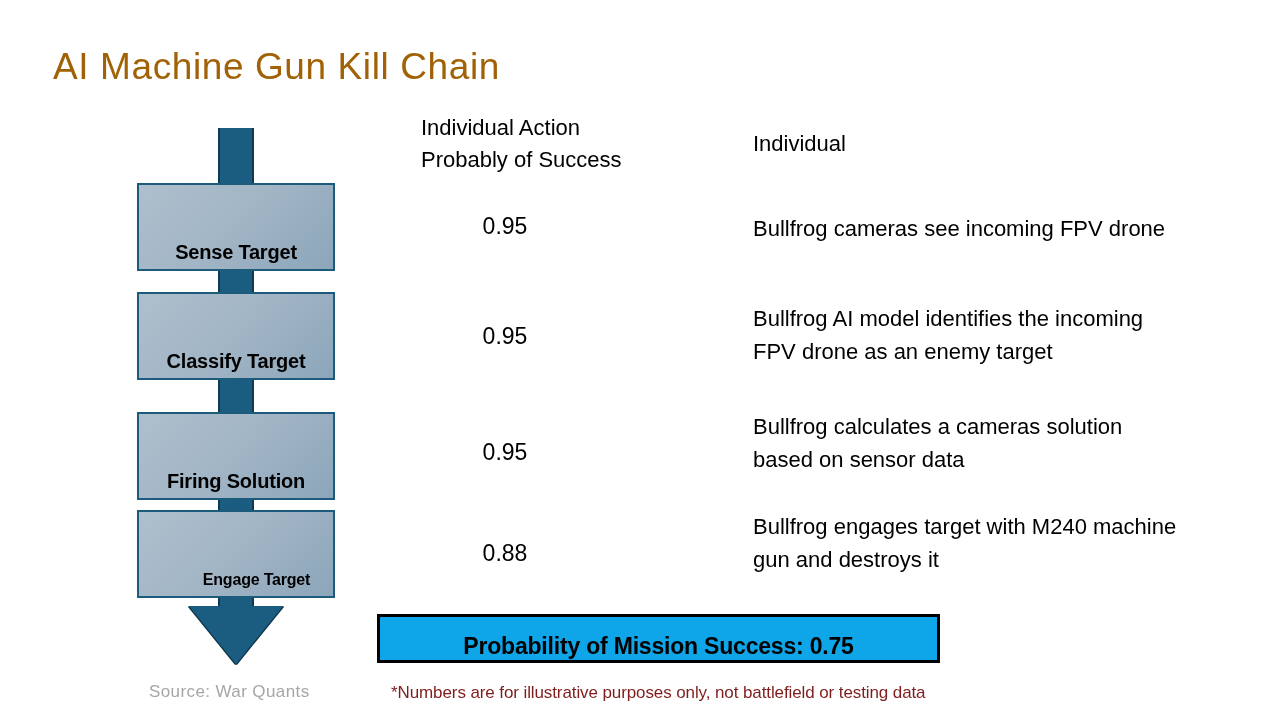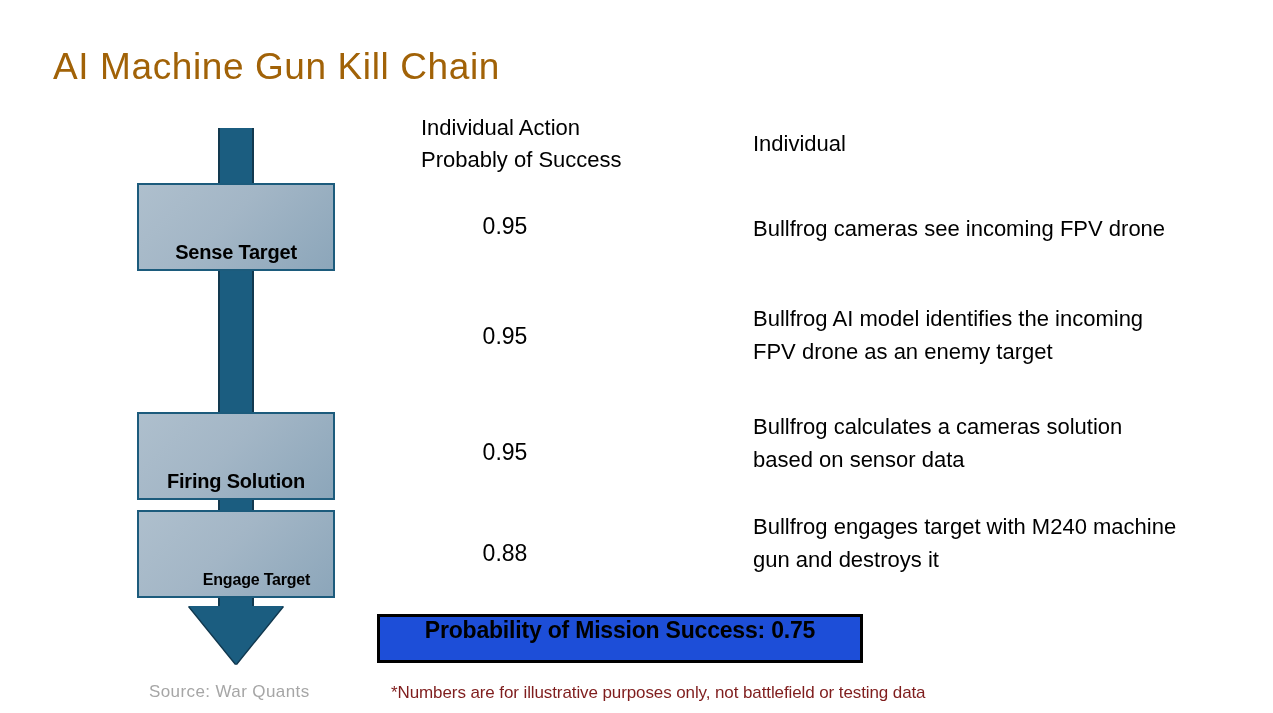--- a/index.html
+++ b/index.html
@@ -131,27 +131,27 @@
   .desc-1 { top: 212px; }
   .desc-2 { top: 302px; }
   .desc-3 { top: 410px; }
   .desc-4 { top: 510px; }
 
   
   .mission-box {
     position: absolute;
     left: 377px;
     top: 614px;
-    width: 486px;
+    width: 563px;
     height: 49px;
     box-sizing: border-box;
     border: 3px solid #000000;
-    background: #1d4ed8;
+    background: #0ea5e9;
     display: flex;
-    align-items: flex-start;
+    align-items: flex-end;
     justify-content: center;
   }
   .mission-box .mission-label {
     font-size: 23px;
     font-weight: bold;
     letter-spacing: -0.2px;
     color: #000000;
   }
 
   
@@ -185,20 +185,23 @@
 Probably of Success</div>
 <div class="col-header col-header-desc">Individual</div>
 
 <div class="flow">
   <div class="spine"></div>
   <div class="arrow-head"></div>
 
   <div class="stage-box stage-1">
     <span class="stage-label">Sense Target</span>
   </div>
+  <div class="stage-box stage-2">
+    <span class="stage-label">Classify Target</span>
+  </div>
   <div class="stage-box stage-3">
     <span class="stage-label">Firing Solution</span>
   </div>
   <div class="stage-box stage-4 small">
     <span class="stage-label">Engage Target</span>
   </div>
 </div>
 
 <div class="prob-value prob-1">0.95</div>
 <div class="prob-value prob-2">0.95</div>

